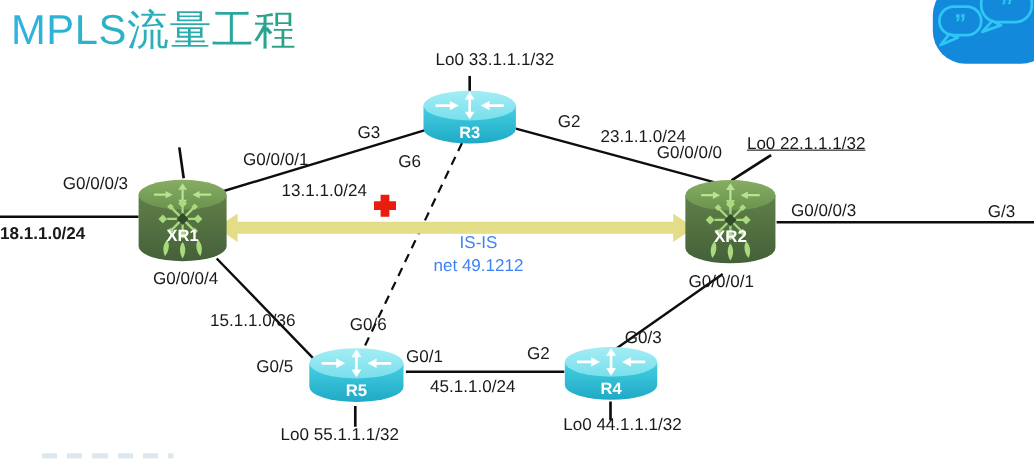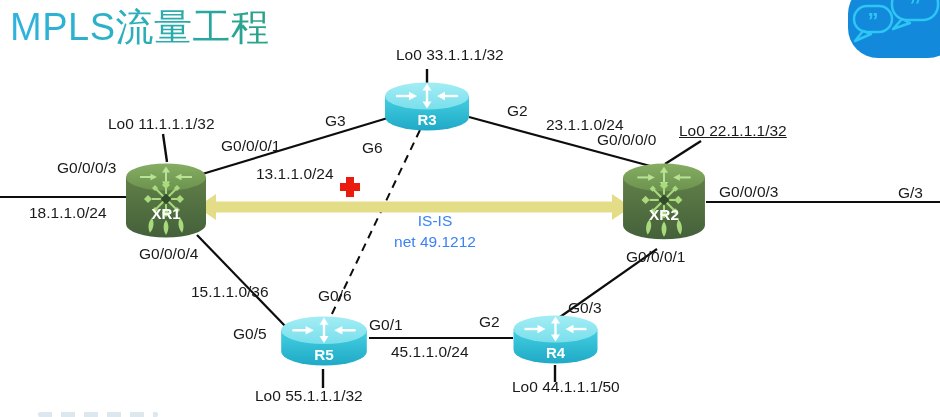--- a/index.html
+++ b/index.html
@@ -215,43 +215,42 @@
       <path d="M42 33.5 l5.5 5.5 -5.5 5.5 -5.5 -5.5 z" fill="#324c2b"></path>
       <g fill="#a9da7d" stroke="none">
         <path d="M0 0 C3.2 4 3.2 10 0 15 C-3.2 10 -3.2 4 0 0" transform="translate(28,58) rotate(8)"></path>
         <path d="M0 0 C3.2 4 3.2 10 0 15 C-3.2 10 -3.2 4 0 0" transform="translate(42,60)"></path>
         <path d="M0 0 C3.2 4 3.2 10 0 15 C-3.2 10 -3.2 4 0 0" transform="translate(56,58) rotate(-8)"></path>
       </g>
       <text x="42" y="59" font-size="15" text-anchor="middle">XR2</text>
     </svg>
   </div>
 
-  <div class="lbl" style="left:108px;top:115px;">Lo0 11.1.1.1/32</div>
   <div class="lbl" style="left:396px;top:46px;">Lo0 33.1.1.1/32</div>
   <div class="lbl" style="left:679px;top:122px;text-decoration:underline;">Lo0 22.1.1.1/32</div>
   <div class="lbl" style="left:255px;top:387px;">Lo0 55.1.1.1/32</div>
-  <div class="lbl" style="left:512px;top:378px;">Lo0 44.1.1.1/50</div>
+  <div class="lbl" style="left:512px;top:378px;">Lo0 44.1.1.1/32</div>
 
   <div class="lbl" style="left:57px;top:159px;">G0/0/0/3</div>
   <div class="lbl" style="left:221px;top:137px;">G0/0/0/1</div>
   <div class="lbl" style="left:139px;top:245px;">G0/0/0/4</div>
   <div class="lbl" style="left:597px;top:131px;">G0/0/0/0</div>
   <div class="lbl" style="left:719px;top:183px;">G0/0/0/3</div>
   <div class="lbl" style="left:626px;top:248px;">G0/0/0/1</div>
   <div class="lbl" style="left:325px;top:112px;">G3</div>
   <div class="lbl" style="left:362px;top:139px;">G6</div>
   <div class="lbl" style="left:507px;top:102px;">G2</div>
   <div class="lbl" style="left:233px;top:325px;">G0/5</div>
   <div class="lbl" style="left:318px;top:287px;">G0/6</div>
   <div class="lbl" style="left:369px;top:316px;">G0/1</div>
   <div class="lbl" style="left:479px;top:313px;">G2</div>
   <div class="lbl" style="left:568px;top:299px;text-align:center;">G0/3</div>
   <div class="lbl" style="left:898px;top:184px;">G/3</div>
 
-  <div class="lbl" style="left:29px;top:204px;">18.1.1.0/24</div>
+  <div class="lbl" style="left:0;top:204px;font-weight:bold;">18.1.1.0/24</div>
   <div class="lbl" style="left:256px;top:165px;">13.1.1.0/24</div>
   <div class="lbl" style="left:546px;top:116px;">23.1.1.0/24</div>
   <div class="lbl" style="left:191px;top:283px;">15.1.1.0/36</div>
   <div class="lbl" style="left:391px;top:343px;">45.1.1.0/24</div>
 
   <div id="isis-block">
     <span>IS-IS</span>
     <span>net 49.1212</span>
   </div>
 

